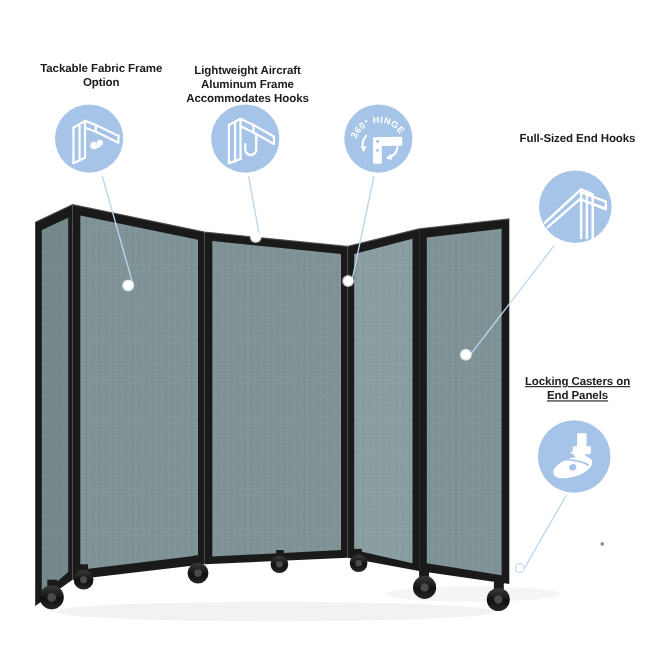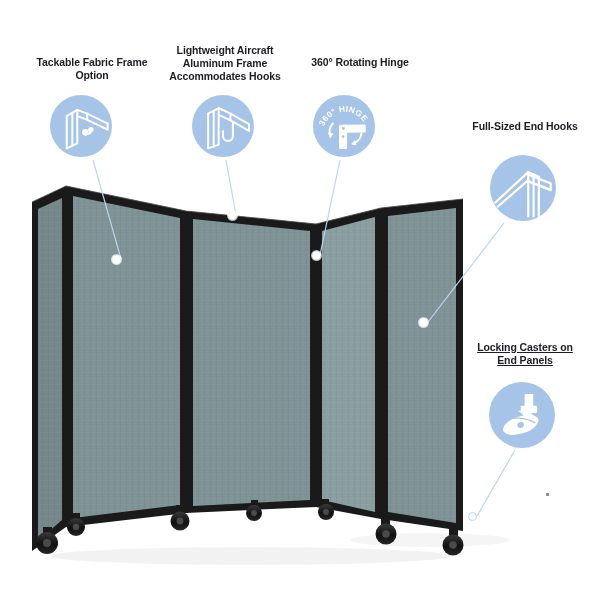--- a/index.html
+++ b/index.html
@@ -165,25 +165,24 @@
 
   <div class="dot" style="left:111px;top:254px;"></div>
   <div class="dot" style="left:227px;top:210px;"></div>
   <div class="dot" style="left:311px;top:250px;"></div>
   <div class="dot" style="left:418px;top:317px;"></div>
   <div class="dot-ring" style="left:468px;top:512px;"></div>
 
   <div class="callout-label" style="left:22px;top:56px;width:140px;">Tackable Fabric Frame
 Option</div>
 
-  <div class="callout-label" style="left:155px;top:44px;width:140px;">Lightweight Aircraft
+  <div class="callout-label" style="left:155px;top:58px;width:140px;">Lightweight Aircraft
 Aluminum Frame
 Accommodates Hooks</div>
 
-  <div class="callout-label" style="left:290px;top:56px;width:140px;">360° Rotating Hinge</div>
 
   <div class="callout-label" style="left:455px;top:120px;width:140px;">Full-Sized End Hooks</div>
 
   <div class="callout-label" style="left:455px;top:341px;width:140px;text-decoration:underline;">Locking Casters on
 End Panels</div>
 
   <div class="icon-circle" style="left:50px;top:95px;width:62px;height:62px;">
     <svg viewBox="0 0 100 100">
       <g stroke="#ffffff" stroke-width="3.2" fill="none" stroke-linejoin="round" stroke-linecap="round">
         <path d="M27,34 L27,86"></path>

